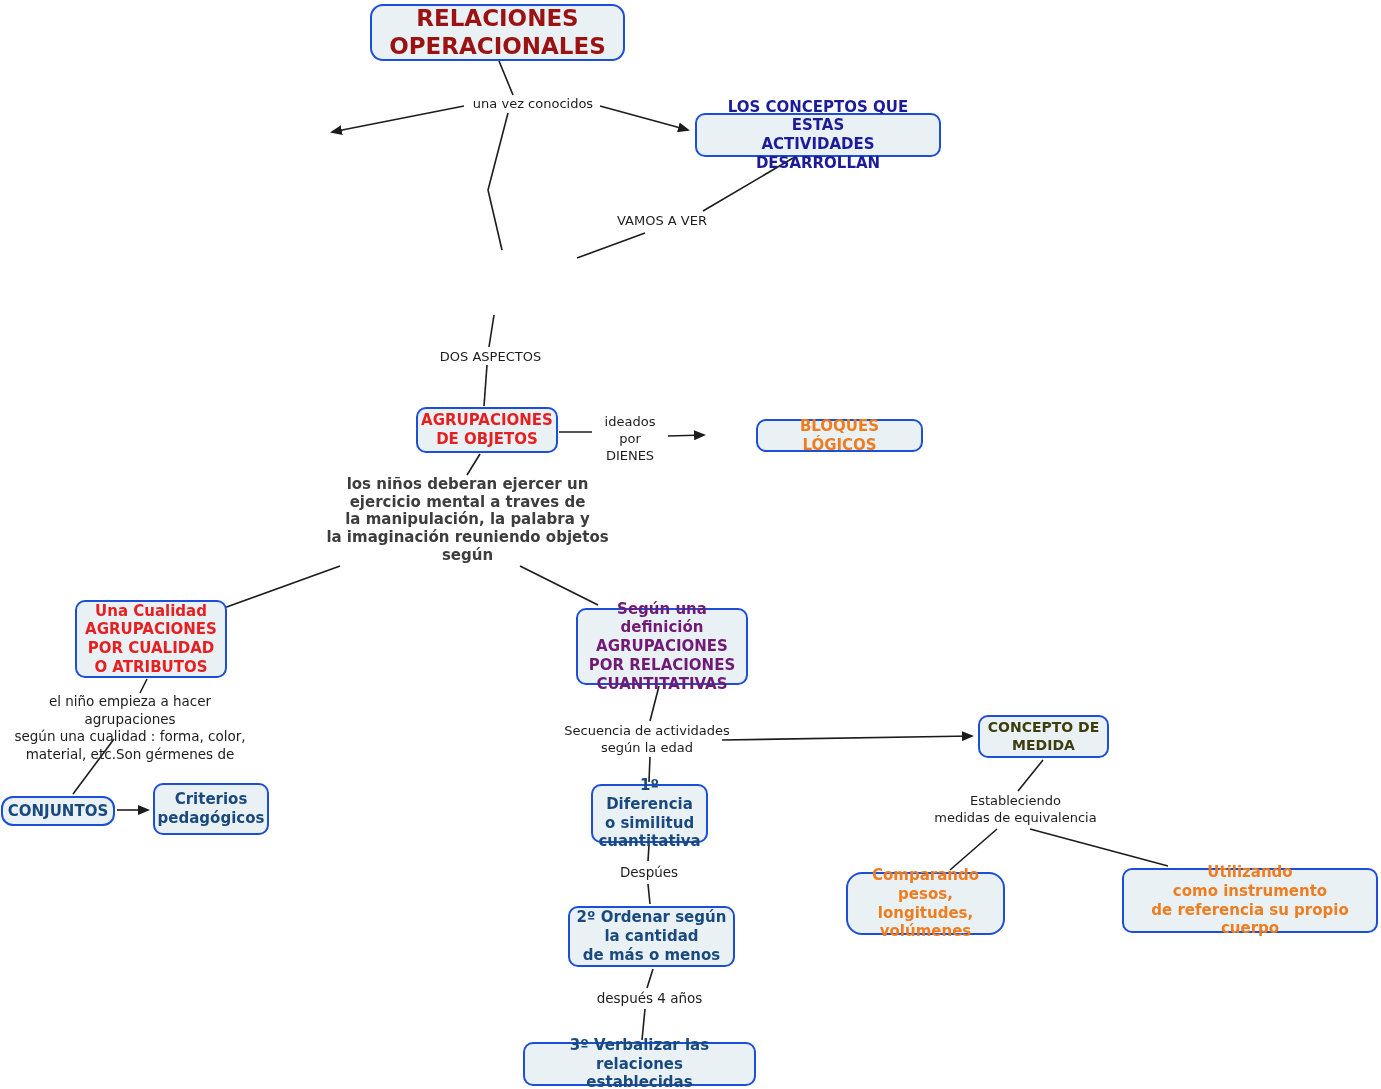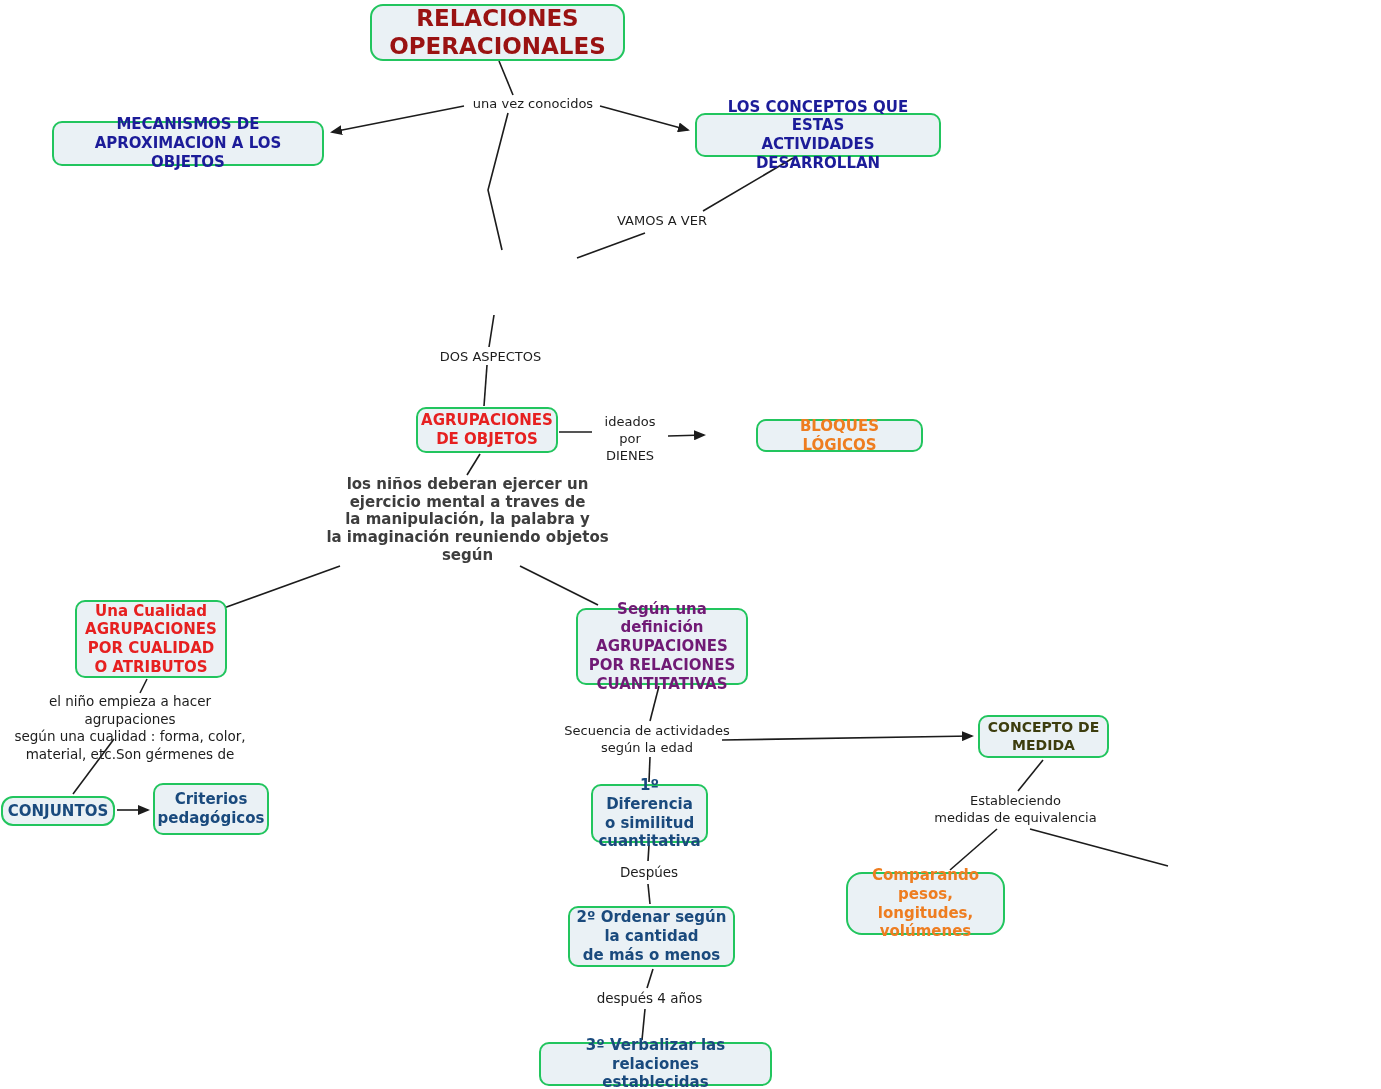--- a/index.html
+++ b/index.html
@@ -7,21 +7,21 @@
     position:relative;
     width:1381px;height:1089px;
     background:#ffffff;
     font-family:"DejaVu Sans",sans-serif;
     overflow:hidden;
   }
   #wires{position:absolute;left:0;top:0;width:1381px;height:1089px;}
   .node{
     position:absolute;
     background:#eaf1f5;
-    border:2px solid #22c55e;
+    border:2px solid #1d4ed8;
     border-radius:10px;
     display:flex;align-items:center;justify-content:center;
     text-align:center;
     white-space:pre-line;
     font-weight:bold;
     font-size:15px;
     line-height:1.25;
     box-sizing:border-box;
     padding:2px 6px;
   }
@@ -45,21 +45,21 @@
   .n-forma{left:415px;top:251px;width:160px;height:63px;color:#1a5c1e;}
   .n-agrupaciones{left:416px;top:407px;width:142px;height:46px;color:#e62020;}
   .n-bloques{left:708px;top:419px;width:167px;height:33px;color:#ee7d20;margin-left:48px;}
   .n-cualidad{left:75px;top:600px;width:152px;height:78px;color:#e62020;}
   .n-conjuntos{left:1px;top:796px;width:114px;height:30px;color:#1a4a7d;border-radius:12px;}
   .n-criterios{left:153px;top:783px;width:116px;height:52px;color:#1a4a7d;}
   .n-segun{left:576px;top:608px;width:172px;height:77px;color:#701a75;}
   .n-concepto{left:978px;top:715px;width:131px;height:43px;color:#3d3d0e;font-size:14px;}
   .n-dif{left:591px;top:784px;width:117px;height:59px;color:#1a4a7d;}
   .n-ordenar{left:568px;top:906px;width:167px;height:61px;color:#1a4a7d;}
-  .n-verbalizar{left:523px;top:1042px;width:233px;height:44px;color:#1a4a7d;margin-left:16px;}
+  .n-verbalizar{left:523px;top:1042px;width:233px;height:44px;color:#1a4a7d;}
   .n-comparando{left:846px;top:872px;width:159px;height:63px;color:#ee7d20;border-radius:16px;}
   .n-utilizando{left:1122px;top:868px;width:256px;height:65px;color:#ee7d20;}
   
   .t-ninos{left:300px;top:476px;width:335px;color:#3d3d3d;font-weight:bold;font-size:15px;line-height:1.18;}
   .t-nino-empieza{left:5px;top:693px;width:250px;font-size:13.5px;line-height:1.3;color:#1c1c1c;}
   
   .l-unavez{left:468px;top:96px;width:130px;}
   .l-vamos{left:612px;top:213px;width:100px;}
   .l-dos{left:438px;top:349px;width:105px;}
   .l-ideados{left:595px;top:414px;width:70px;}
@@ -104,22 +104,20 @@
       <line x1="653" y1="969" x2="647" y2="988"></line>
       <line x1="645" y1="1009" x2="642" y2="1040"></line>
       <line x1="1043" y1="760" x2="1018" y2="791"></line>
       <line x1="997" y1="829" x2="950" y2="870"></line>
       <line x1="1030" y1="829" x2="1168" y2="866"></line>
     </g>
   </svg>
 
   <div class="node n-title">RELACIONES
 OPERACIONALES</div>
-  <div class="node n-mecanismos">MECANISMOS DE
-APROXIMACION A LOS OBJETOS</div>
   <div class="node n-conceptos">LOS CONCEPTOS QUE ESTAS
 ACTIVIDADES DESARROLLAN</div>
   <div class="node n-agrupaciones">AGRUPACIONES
 DE OBJETOS</div>
   <div class="node n-bloques">BLOQUES LÓGICOS</div>
   <div class="node n-cualidad">Una Cualidad
 AGRUPACIONES
 POR CUALIDAD
 O ATRIBUTOS</div>
   <div class="node n-conjuntos">CONJUNTOS</div>
@@ -135,20 +133,23 @@
 o similitud
 cuantitativa</div>
   <div class="node n-ordenar">2º Ordenar según
 la cantidad
 de más o menos</div>
   <div class="node n-verbalizar">3º Verbalizar las relaciones
 establecidas</div>
   <div class="node n-comparando">Comparando
 pesos, longitudes,
 volúmenes</div>
+  <div class="node n-utilizando">Utilizando
+como  instrumento
+de referencia su propio cuerpo</div>
 
   <div class="note t-ninos">los niños deberan ejercer un
 ejercicio mental a traves de
 la manipulación, la palabra y
 la imaginación reuniendo objetos
 según</div>
   <div class="note t-nino-empieza">el niño empieza a hacer agrupaciones
 según una cualidad : forma, color,
 material, etc.Son gérmenes de</div>
 

